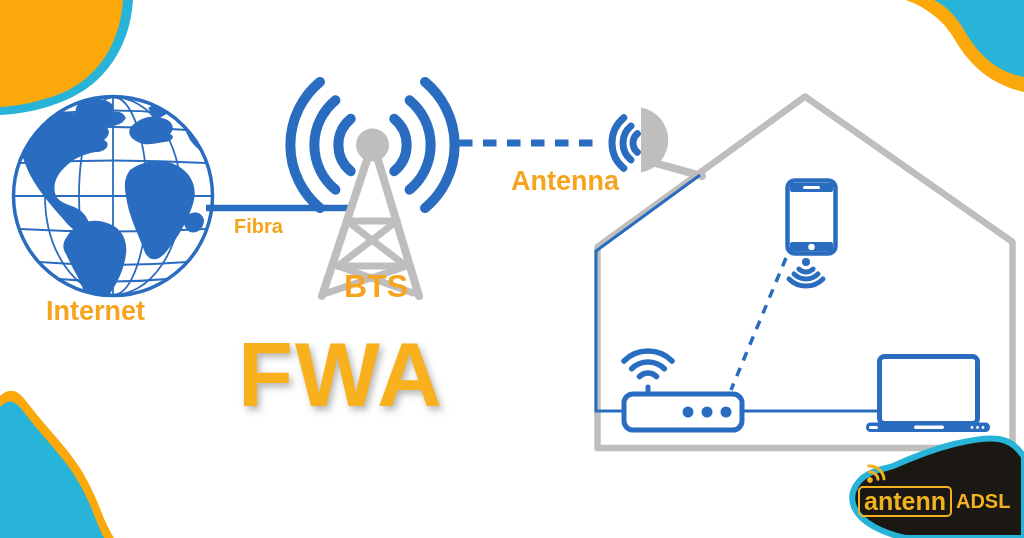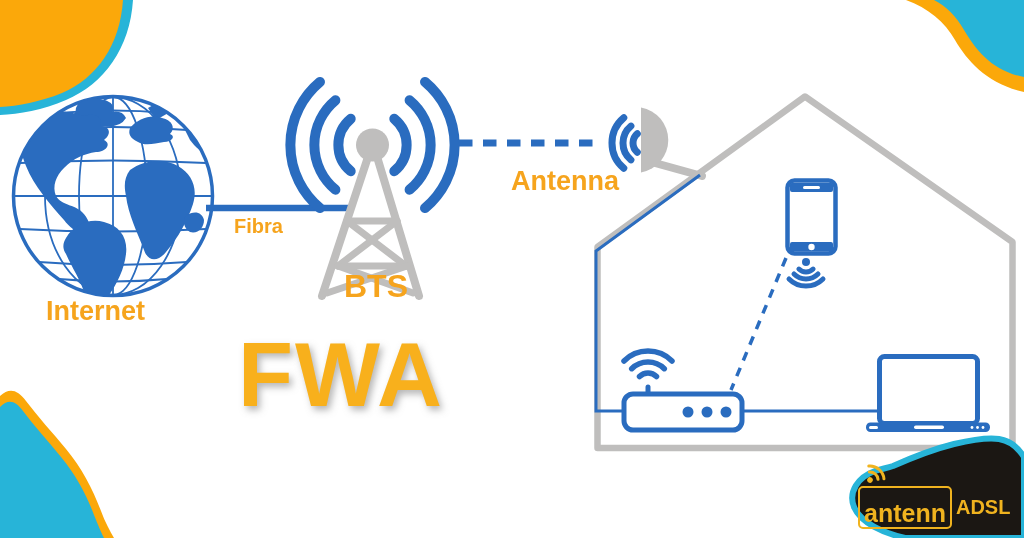--- a/index.html
+++ b/index.html
@@ -27,21 +27,21 @@
   .sC{stroke:var(--cyan,#27b4d8);}  .fC{fill:var(--cyan,#27b4d8);}
   .fY{fill:var(--yellow,#fba80a);}  .fK{fill:var(--blob-black,#1b1713);}
   .fW{fill:#fff;}
   .nf{fill:none;} .rc{stroke-linecap:round;}
   
   .logo{position:absolute;left:858px;top:460px;width:166px;height:72px;}
   .logo-wifi{position:absolute;left:84px;top:0px;}
   .logo-row{position:absolute;left:0;top:26px;display:flex;align-items:center;}
   .logo-box{
     display:inline-block;border:2.5px solid var(--logo-yellow,#f0b31f);
-    border-radius:5px;padding:12px 4px 1px 4px;color:var(--logo-yellow,#f0b31f);
+    border-radius:5px;padding:0 4px 1px 4px;color:var(--logo-yellow,#f0b31f);
     font-size:25px;font-weight:bold;line-height:1.05;letter-spacing:0;
   }
   .logo-suffix{color:var(--logo-yellow,#f0b31f);font-size:20px;font-weight:bold;margin-left:4px;}
 </style>
 </head>
 <body>
 
 <div id="stage">
 
   <svg width="1024" height="538" viewBox="0 0 1024 538">

